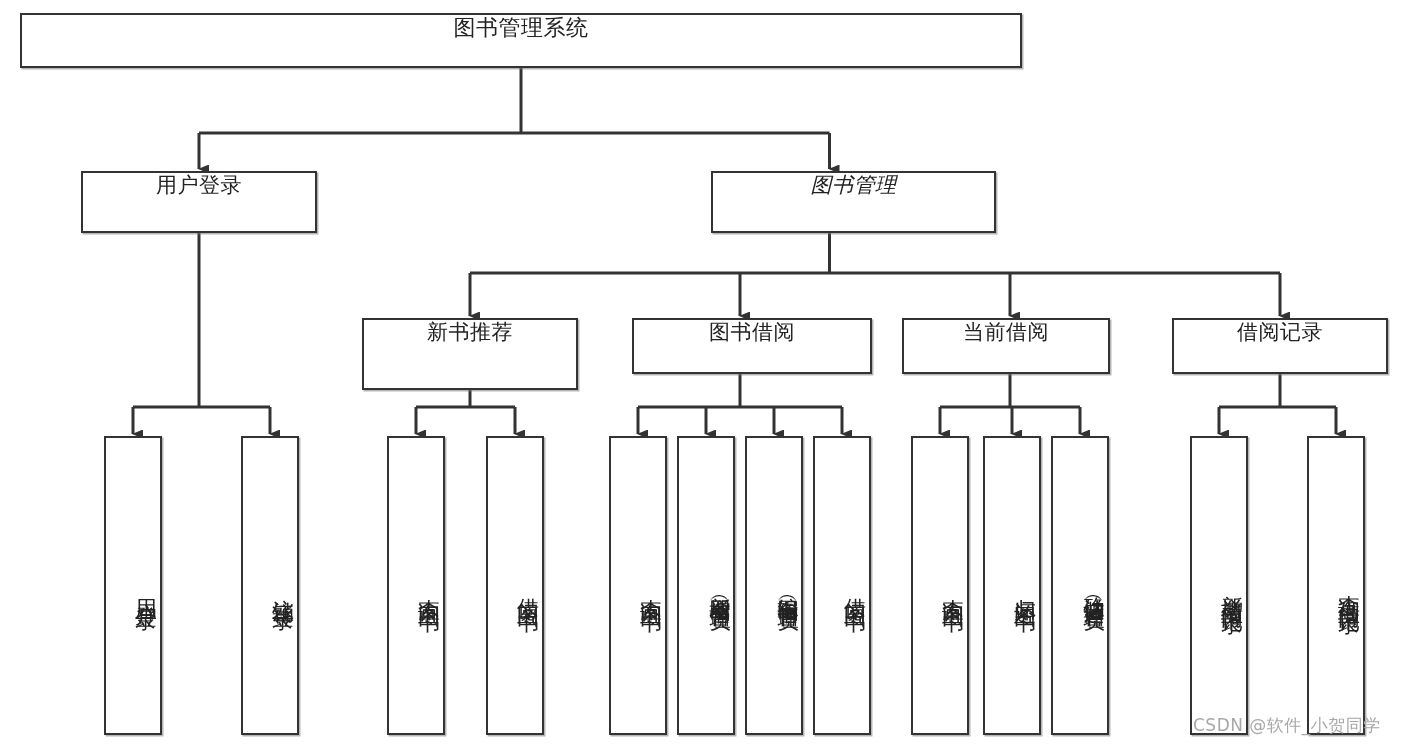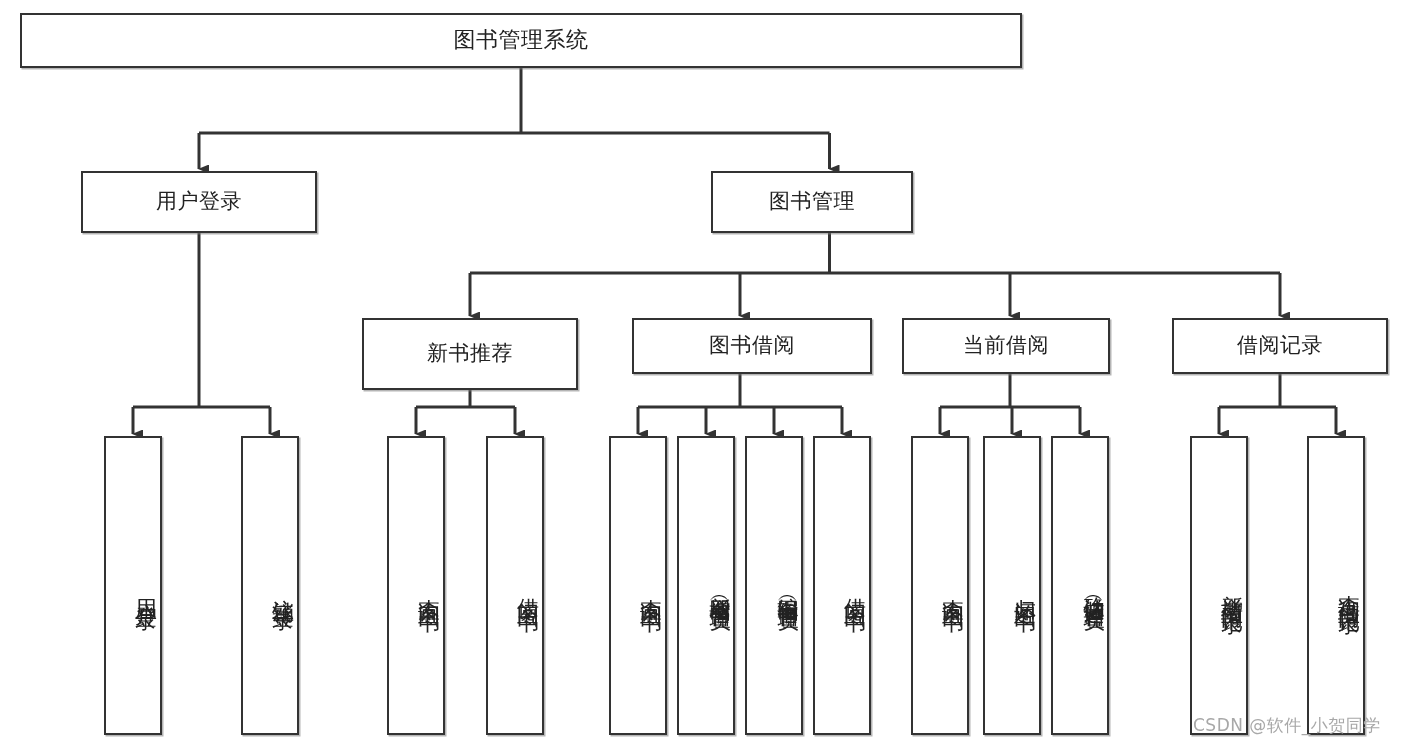--- a/index.html
+++ b/index.html
@@ -25,21 +25,21 @@
     width: 1405px;
     height: 747px;
     pointer-events: none;
   }
   .node {
     position: absolute;
     box-sizing: border-box;
     border: 2px solid #333333;
     background: #ffffff;
     display: flex;
-    align-items: center;
+    align-items: flex-start;
     justify-content: center;
     color: #222222;
     box-shadow: 1.5px 1.5px 0 rgba(120,120,120,0.55);
   }
   .node.horizontal {
     font-size: 21px;
     letter-spacing: 0.5px;
     line-height: 1.2;
     white-space: nowrap;
   }
@@ -117,21 +117,21 @@
       </g>
   </svg>
 
   <div id="nodes-layer">
       <div class="node horizontal root" style="left: 20px; top: 13px; width: 1002px; height: 55px;">
         <span>图书管理系统</span>
       </div>
       <div class="node horizontal" style="left: 81px; top: 171px; width: 236px; height: 62px;">
         <span>用户登录</span>
       </div>
-      <div class="node horizontal" style="left: 711px; top: 171px; width: 202px; height: 62px;">
+      <div class="node horizontal" style="left: 711px; top: 171px; width: 285px; height: 62px; font-style: italic;">
         <span>图书管理</span>
       </div>
       <div class="node horizontal" style="left: 362px; top: 318px; width: 216px; height: 72px;">
         <span>新书推荐</span>
       </div>
       <div class="node horizontal" style="left: 632px; top: 318px; width: 240px; height: 56px;">
         <span>图书借阅</span>
       </div>
       <div class="node horizontal" style="left: 902px; top: 318px; width: 208px; height: 56px;">
         <span>当前借阅</span>

